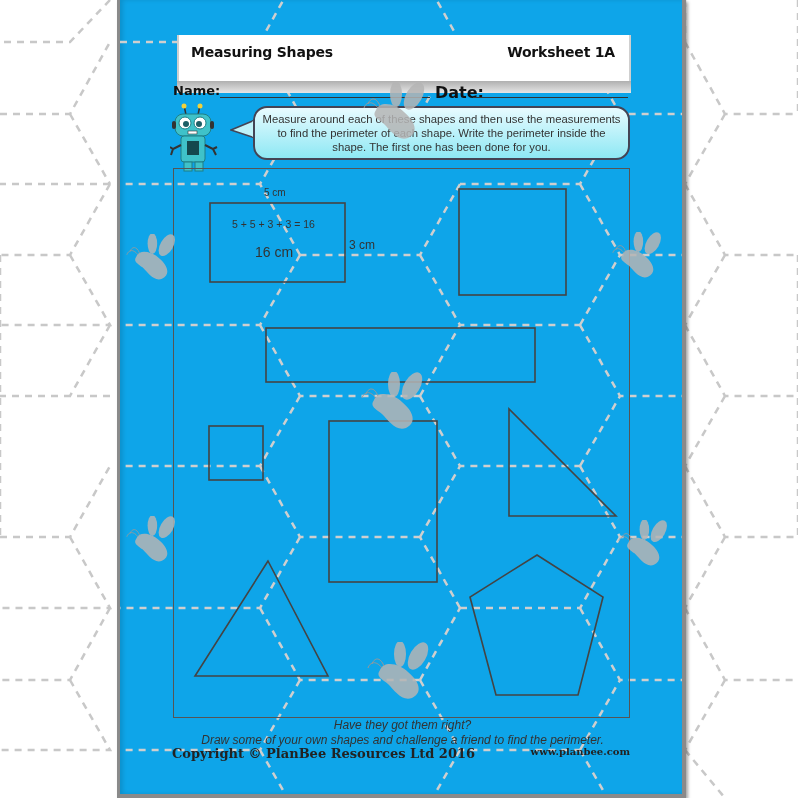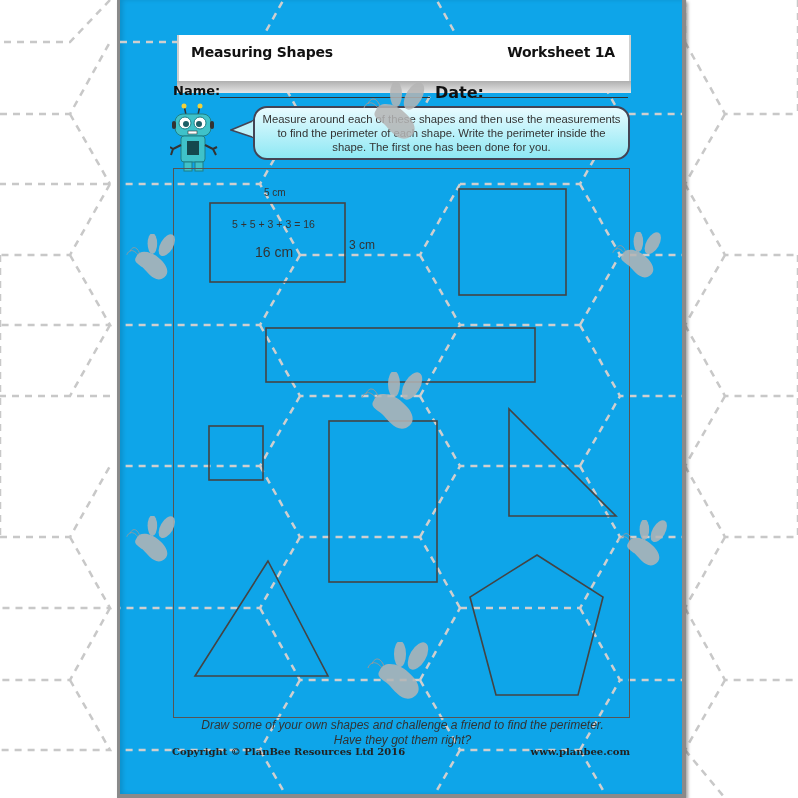--- a/index.html
+++ b/index.html
@@ -21,21 +21,21 @@
   .date-line { position:absolute; left:353px; top:97px; width:155px; border-bottom:1.5px solid #333; }
   .bubble { position:absolute; left:133px; top:106px; width:373px; height:50px; border:2px solid #445; border-radius:14px;
             background:linear-gradient(#e8fbff,#8ee8f4); }
   .bubble-text { position:absolute; left:6px; right:6px; top:4px; font-family:"Liberation Sans", sans-serif; font-size:11.3px; line-height:14px; color:#333; text-align:center; }
   .bubble-tail { position:absolute; left:110px; top:123px; width:0; height:0; }
   .robot { position:absolute; left:50px; top:103px; width:50px; height:70px; }
   .frame { position:absolute; left:53px; top:168px; width:455px; height:548px; border:1.5px solid #555; }
   .shapes { position:absolute; left:53px; top:168px; width:457px; height:550px; }
   .lbl { position:absolute; font-family:"Liberation Sans", sans-serif; color:#333; }
   .footer-text { position:absolute; left:40px; width:485px; top:718px; text-align:center; font-family:"Liberation Sans", sans-serif; font-style:italic; font-size:12px; line-height:15px; color:#333; }
-  .copyright { position:absolute; left:52px; top:746px; font-family:"DejaVu Serif", serif; font-weight:bold; font-size:10px; color:#222; }
+  .copyright { position:absolute; left:52px; top:746px; font-family:"DejaVu Serif", serif; font-weight:bold; font-size:13px; color:#222; }
   .website { position:absolute; right:52px; top:746px; font-family:"DejaVu Serif", serif; font-weight:bold; font-size:10px; color:#222; }
   .bee { position:absolute; }
 </style>
 </head>
 <body>
 
 <svg id="bg-hex" viewBox="0 0 798 798">
   <g stroke="#c8c8c8" stroke-width="2.5" stroke-dasharray="7,6" fill="none">
 
     <path d="M0,114 L70,114 L110,42"></path>
@@ -222,18 +222,18 @@
   <svg class="bee" style="left:246px;top:642px;width:72px;height:60px;" viewBox="0 0 72 60">
     <g fill="#b5b5b5" opacity="0.85">
       <ellipse cx="34" cy="12" rx="6" ry="13"></ellipse>
       <ellipse cx="52" cy="14" rx="8" ry="15" transform="rotate(30 52 14)"></ellipse>
       <path d="M14,28 C18,18 34,22 42,30 C52,38 58,50 46,56 C36,60 28,48 22,42 C14,36 10,34 14,28 Z"></path>
     </g>
     <path d="M16,26 C10,18 4,20 2,26 M18,24 C14,14 8,16 6,22" stroke="#999" fill="none" stroke-width="1"></path>
   </svg>
 
   <div class="footer-text">
+    <div>Have they got them right?</div>
     <div>Draw some of your own shapes and challenge a friend to find the perimeter.</div>
-    <div>Have they got them right?</div>
   </div>
   <span class="copyright">Copyright © PlanBee Resources Ltd 2016</span>
   <span class="website">www.planbee.com</span>
 </div>
 
 </body></html>

